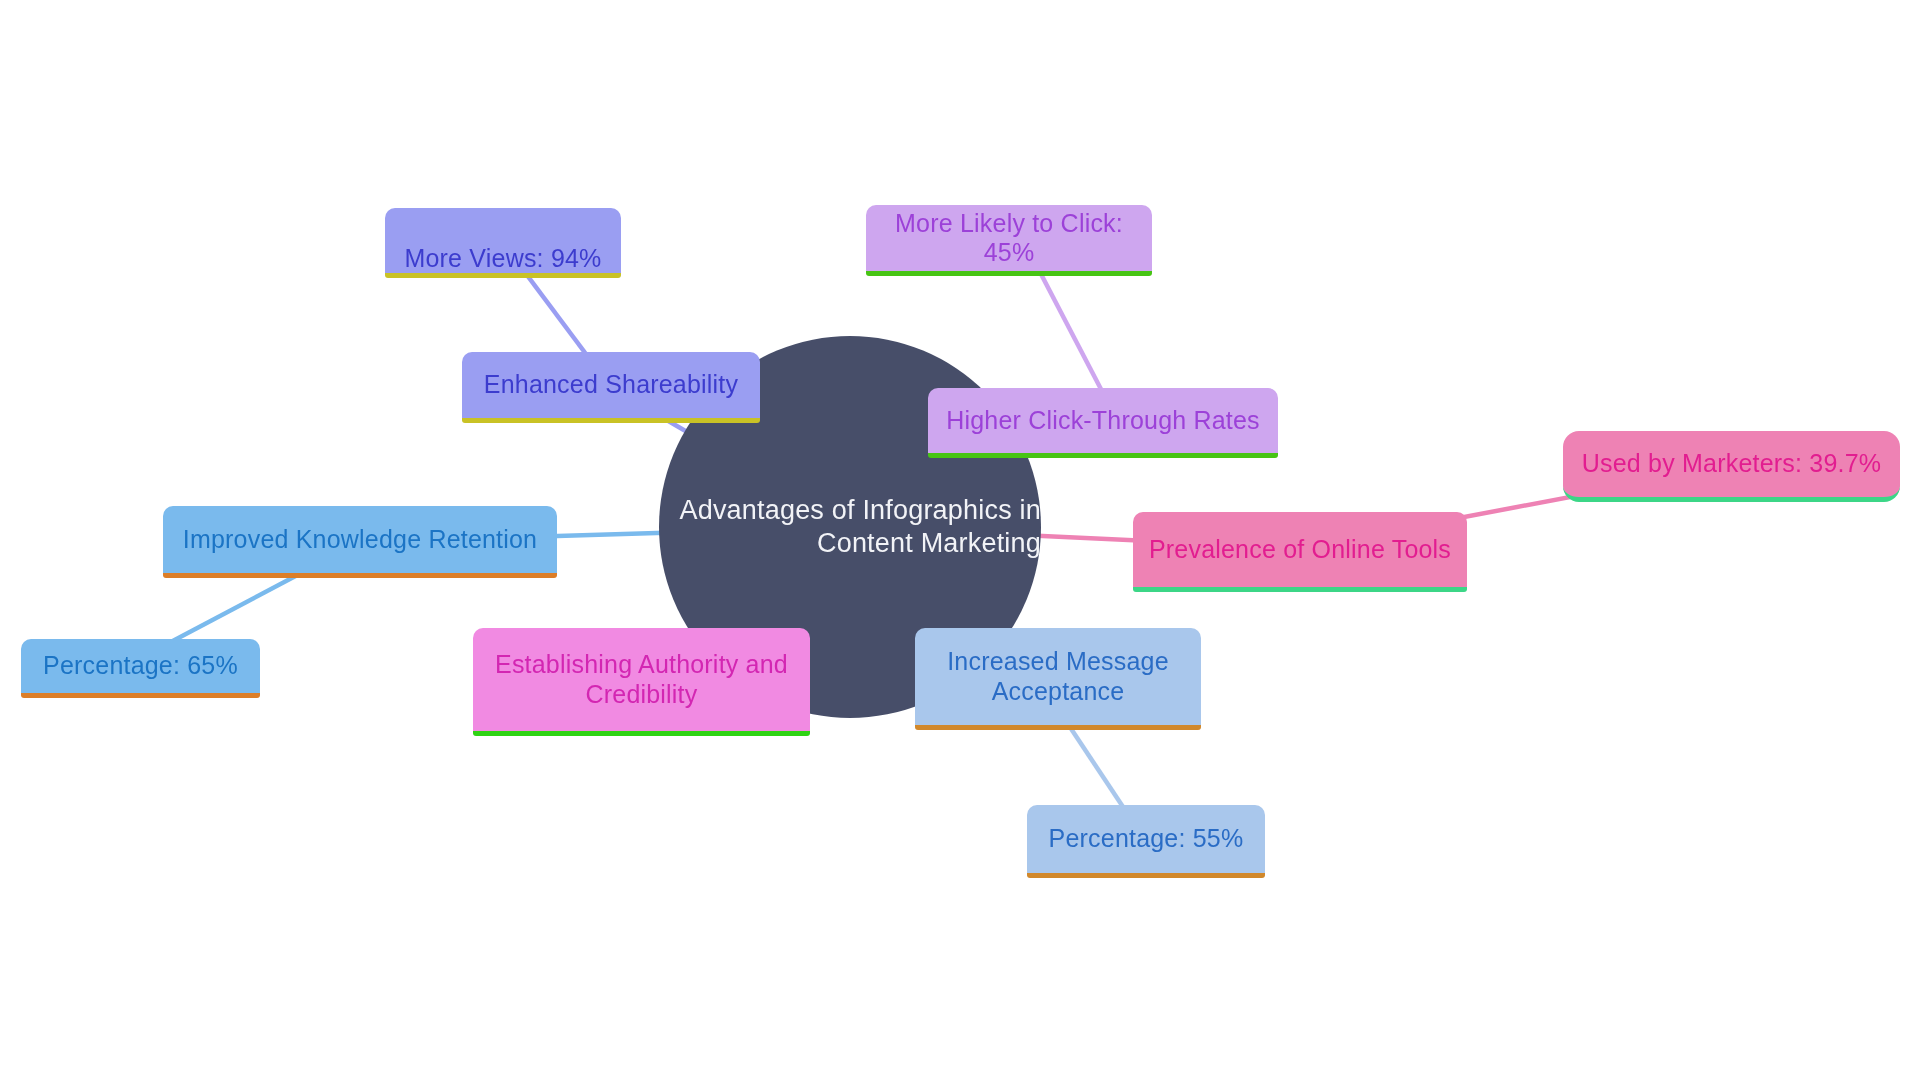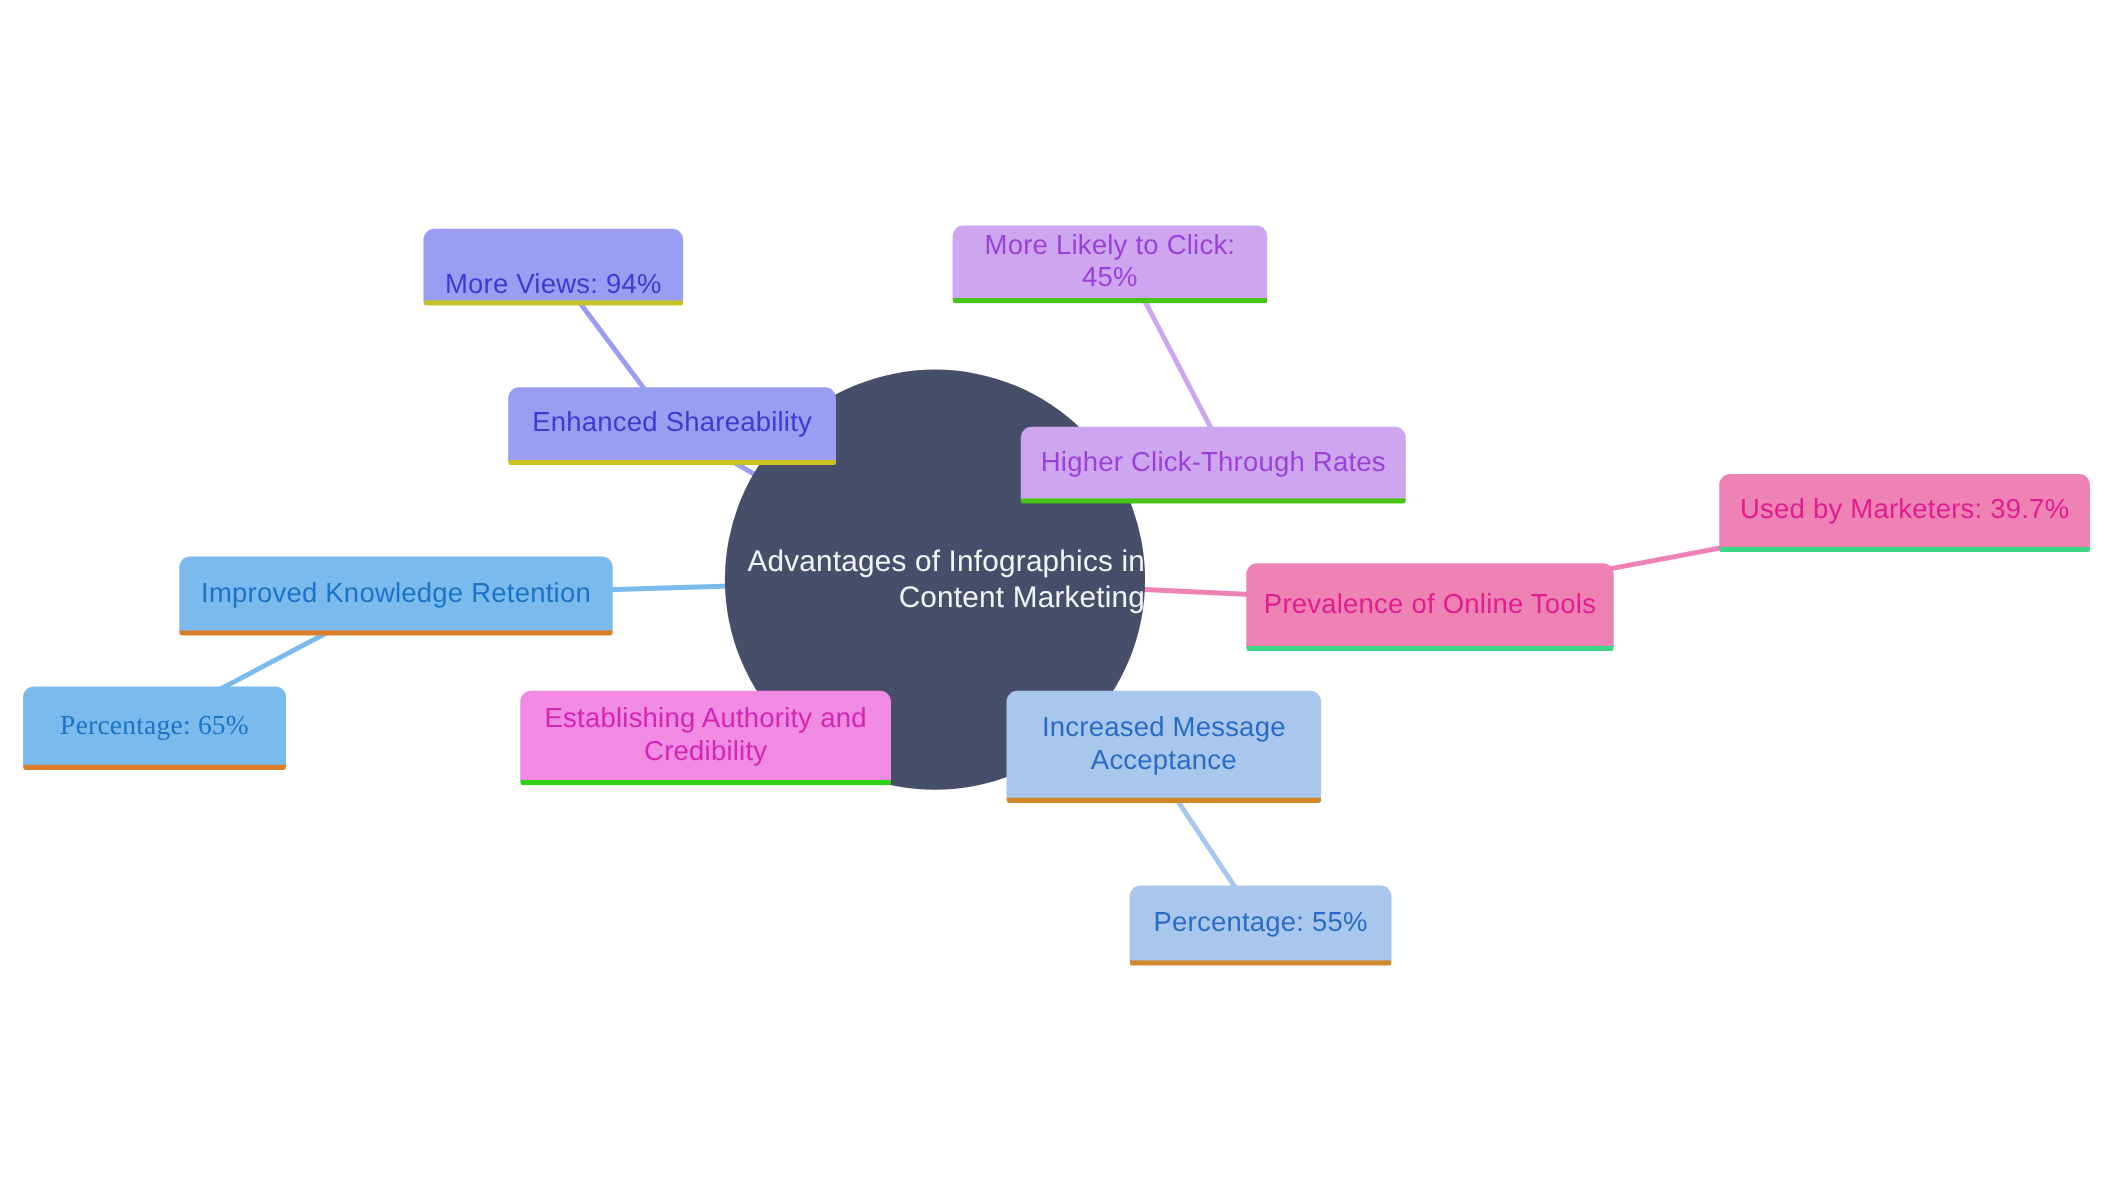--- a/index.html
+++ b/index.html
@@ -87,30 +87,30 @@
     </div>
     <div class="node" style="left: 928px; top: 358px; width: 350px; height: 70px; background: rgb(206, 166, 239); color: rgb(156, 65, 216); border-bottom-color: rgb(71, 196, 20); margin-top: 30px;">
       <span>Higher Click-Through Rates</span>
     </div>
     <div class="node" style="left: 866px; top: 205px; width: 286px; height: 71px; background: rgb(206, 166, 239); color: rgb(156, 65, 216); border-bottom-color: rgb(71, 196, 20);">
       <span>More Likely to Click: 45%</span>
     </div>
     <div class="node" style="left: 1133px; top: 512px; width: 334px; height: 80px; background: rgb(238, 130, 180); color: rgb(226, 29, 144); border-bottom-color: rgb(60, 214, 135);">
       <span>Prevalence of Online Tools</span>
     </div>
-    <div class="node" style="left: 1563px; top: 431px; width: 337px; height: 71px; background: rgb(238, 130, 180); color: rgb(226, 29, 144); border-bottom-color: rgb(60, 214, 135);">
+    <div class="node" style="left: 1563px; top: 431px; width: 337px; height: 71px; background: rgb(238, 130, 180); color: rgb(226, 29, 144); border-bottom-color: rgb(60, 214, 135); border-radius: 16px;">
       <span>Used by Marketers: 39.7%</span>
     </div>
     <div class="node" style="left: 163px; top: 506px; width: 394px; height: 72px; background: rgb(122, 186, 237); color: rgb(27, 116, 197); border-bottom-color: rgb(220, 126, 40);">
       <span>Improved Knowledge Retention</span>
     </div>
-    <div class="node" style="left: 21px; top: 624px; width: 239px; height: 76px; background: rgb(122, 186, 237); color: rgb(27, 116, 197); border-bottom-color: rgb(220, 126, 40); font-family: Liberation Serif, serif;">
+    <div class="node" style="left: 21px; top: 639px; width: 239px; height: 59px; background: rgb(122, 186, 237); color: rgb(27, 116, 197); border-bottom-color: rgb(220, 126, 40);">
       <span>Percentage: 65%</span>
     </div>
-    <div class="node" style="left: 473px; top: 628px; width: 337px; height: 86px; background: rgb(241, 138, 226); color: rgb(211, 38, 178); border-bottom-color: rgb(47, 211, 20);">
+    <div class="node" style="left: 473px; top: 628px; width: 337px; height: 108px; background: rgb(241, 138, 226); color: rgb(211, 38, 178); border-bottom-color: rgb(47, 211, 20);">
       <span>Establishing Authority and Credibility</span>
     </div>
     <div class="node" style="left: 915px; top: 628px; width: 286px; height: 102px; background: rgb(169, 199, 236); color: rgb(42, 108, 197); border-bottom-color: rgb(209, 136, 43);">
       <span>Increased Message Acceptance</span>
     </div>
     <div class="node" style="left: 1027px; top: 805px; width: 238px; height: 73px; background: rgb(169, 199, 236); color: rgb(42, 108, 197); border-bottom-color: rgb(209, 136, 43);">
       <span>Percentage: 55%</span>
     </div>
   </div>
 

